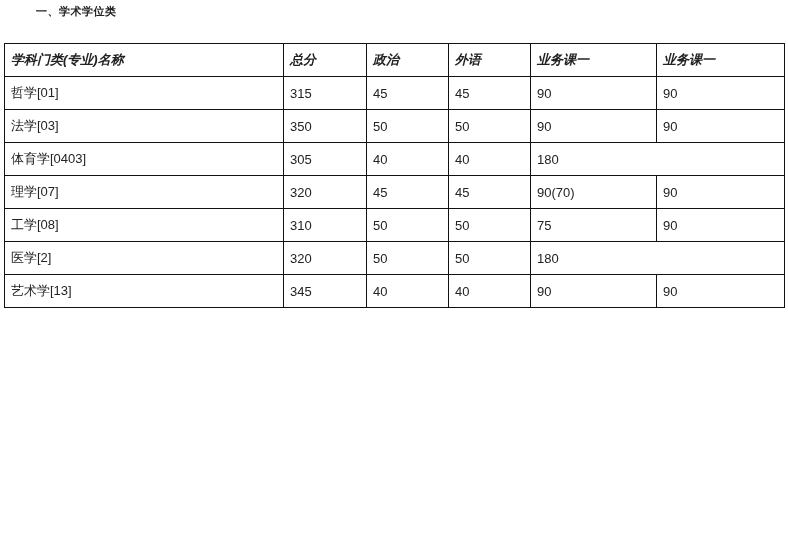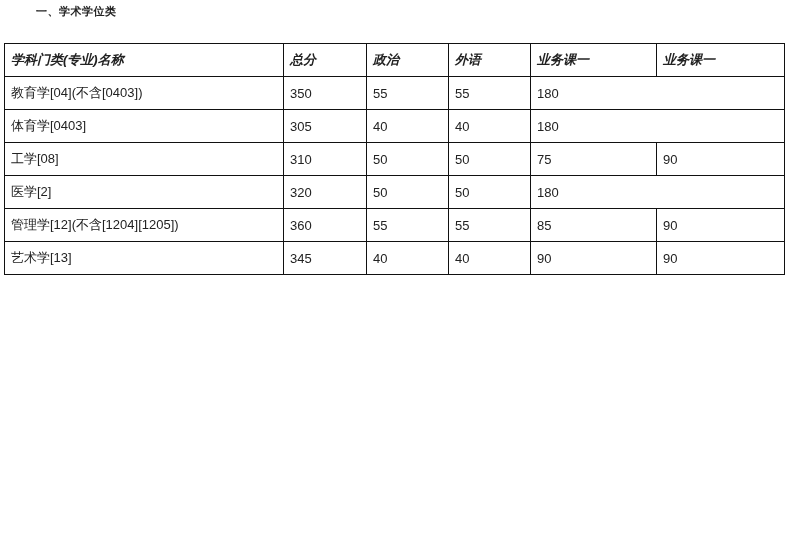--- a/index.html
+++ b/index.html
@@ -28,57 +28,66 @@
       <th>学科门类(专业)名称</th>
       <th>总分</th>
       <th>政治</th>
       <th>外语</th>
       <th>业务课一</th>
       <th>业务课一</th>
     </tr>
   </thead>
   <tbody id="tbody">
       <tr>
-        <td>教育学[04](不含[0403])</td>
+        <td>哲学[01]</td>
+        <td>315</td>
+        <td>45</td>
+        <td>45</td>
+        <td>90</td>
+        <td>90</td>
+      </tr>
+      <tr>
+        <td>法学[03]</td>
         <td>350</td>
-        <td>55</td>
-        <td>55</td>
-        <td colspan="2">180</td>
+        <td>50</td>
+        <td>50</td>
+        <td>90</td>
+        <td>90</td>
       </tr>
       <tr>
         <td>体育学[0403]</td>
         <td>305</td>
         <td>40</td>
         <td>40</td>
         <td colspan="2">180</td>
+      </tr>
+      <tr>
+        <td>理学[07]</td>
+        <td>320</td>
+        <td>45</td>
+        <td>45</td>
+        <td>90(70)</td>
+        <td>90</td>
       </tr>
       <tr>
         <td>工学[08]</td>
         <td>310</td>
         <td>50</td>
         <td>50</td>
         <td>75</td>
         <td>90</td>
       </tr>
       <tr>
         <td>医学[2]</td>
         <td>320</td>
         <td>50</td>
         <td>50</td>
         <td colspan="2">180</td>
       </tr>
       <tr>
-        <td>管理学[12](不含[1204][1205])</td>
-        <td>360</td>
-        <td>55</td>
-        <td>55</td>
-        <td>85</td>
-        <td>90</td>
-      </tr>
-      <tr>
         <td>艺术学[13]</td>
         <td>345</td>
         <td>40</td>
         <td>40</td>
         <td>90</td>
         <td>90</td>
       </tr>
     </tbody>
 </table>
 

